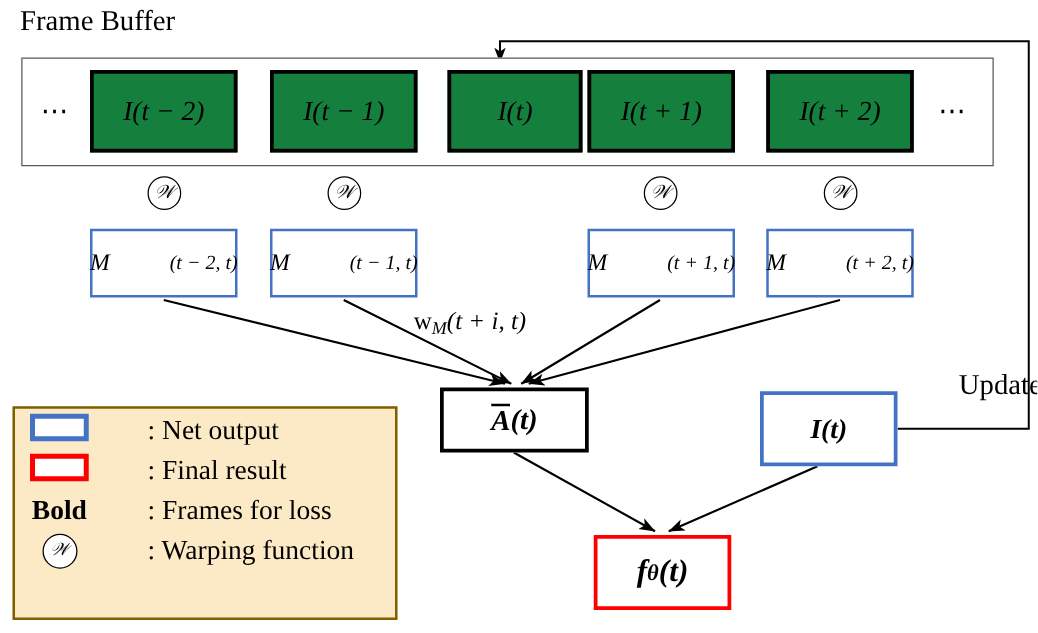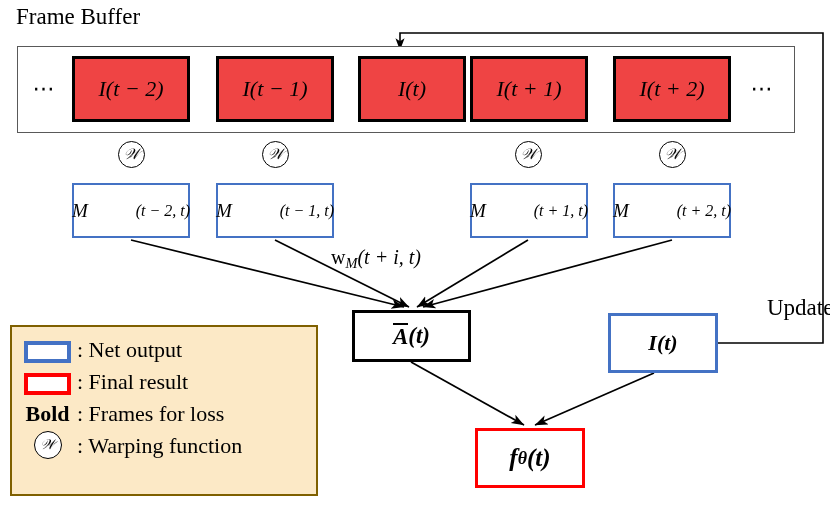--- a/index.html
+++ b/index.html
@@ -43,21 +43,21 @@
     border: 1.5px solid #595959;
     box-sizing: border-box;
     background: #ffffff;
   }
   .frame-cell {
     position: absolute;
     top: 56px;
     height: 66px;
     border: 3px solid #000000;
     box-sizing: border-box;
-    background: #ef4444;
+    background: #15803d;
     display: flex;
     align-items: center;
     justify-content: center;
     font-size: 22px;
     white-space: nowrap;
   }
   .ellipsis {
     position: absolute;
     top: 56px;
     height: 66px;
@@ -175,23 +175,24 @@
     position: absolute;
     left: 10px; top: 325px;
     width: 308px; height: 171px;
     background: #FCE9C6;
     border: 2px solid #7F6000;
     box-sizing: border-box;
     padding: 4px 0 0 0;
   }
   .legend-row {
     display: flex;
-    align-items: flex-end;
+    align-items: flex-start;
     height: 32px;
     padding-left: 7px;
+    gap: 41px;
   }
   .legend-key {
     width: 57px;
     min-width: 57px;
     display: flex;
     align-items: center;
     justify-content: center;
   }
   .legend-text {
     font-size: 22px;

